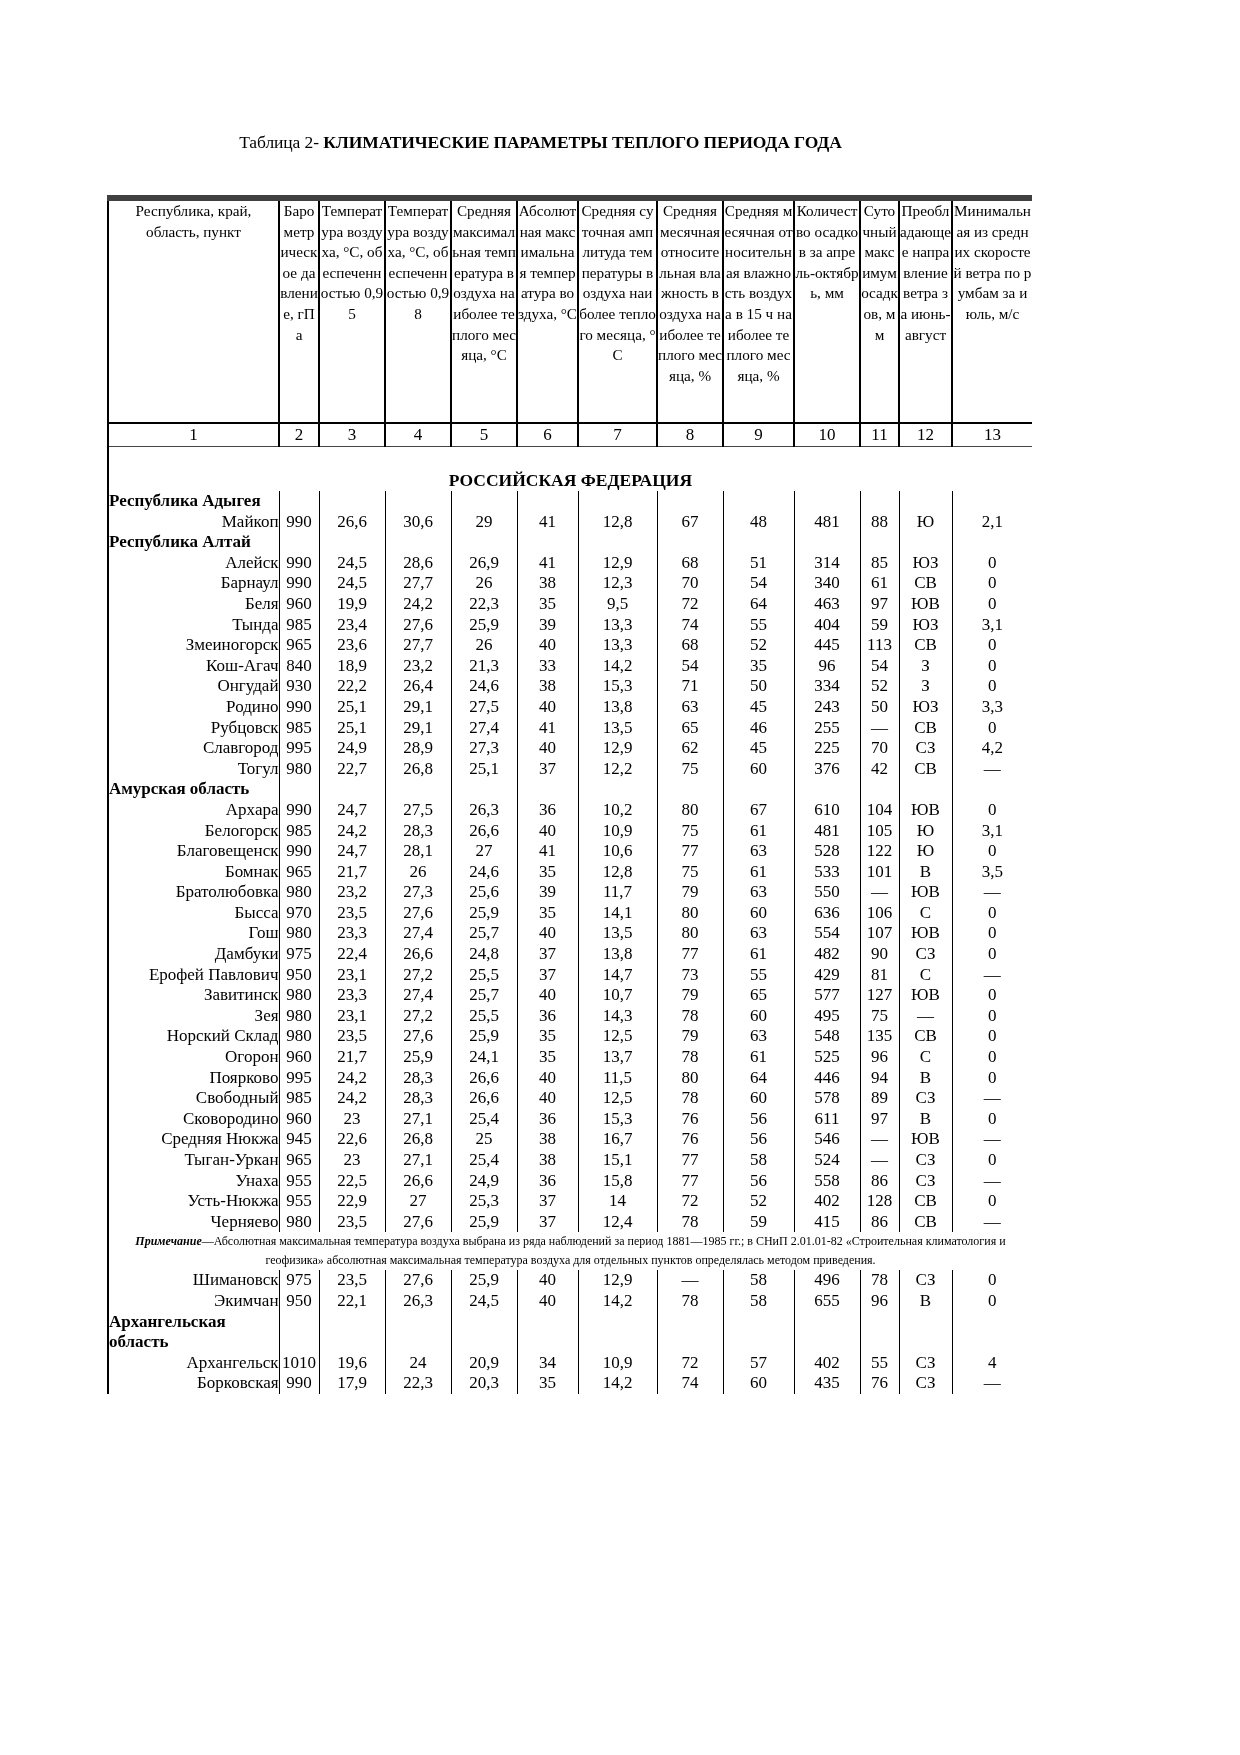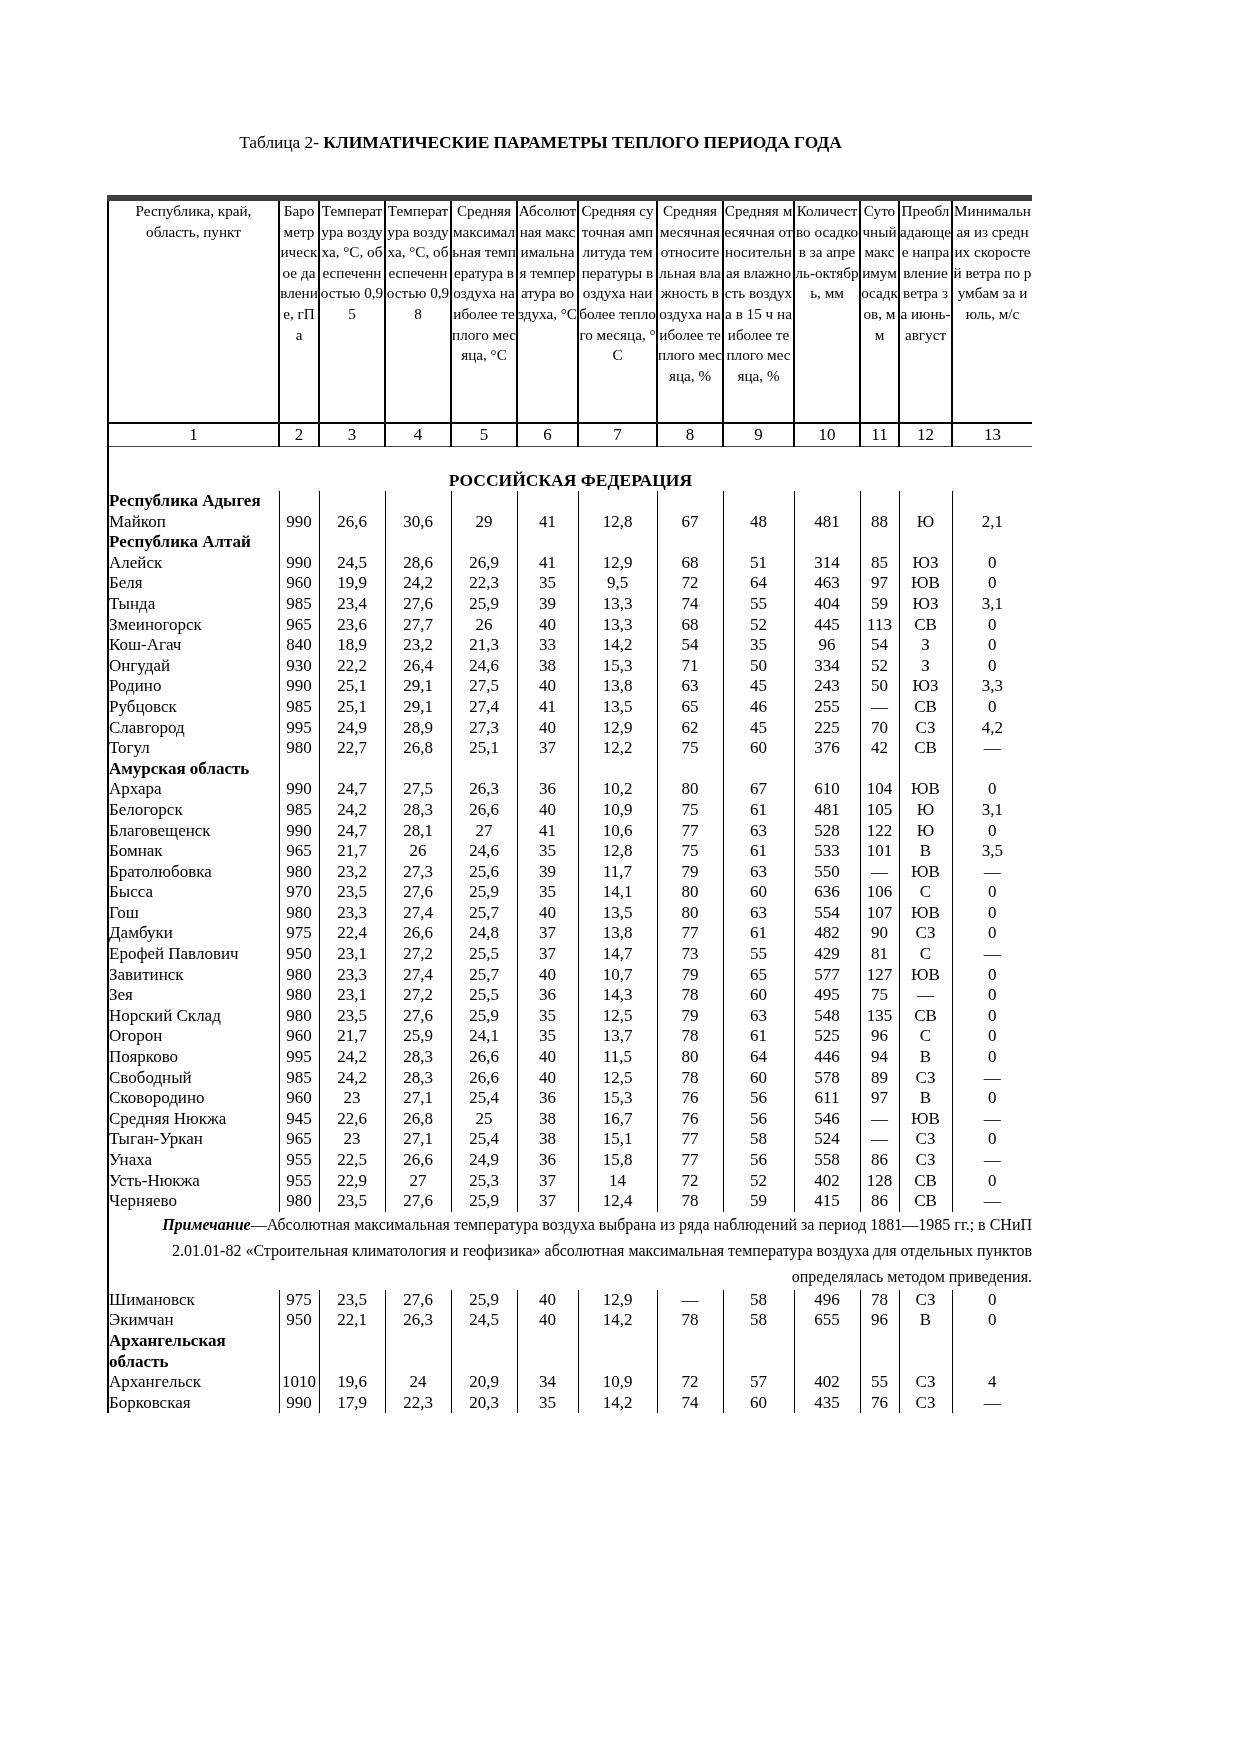--- a/index.html
+++ b/index.html
@@ -36,24 +36,24 @@
   }
   .grp td { height: 20.6px; line-height: 20.6px; border-right: 1px solid #000; margin-top: 36px; }
   .grp td:last-child { border-right: none; }
   .grp td.name { font-weight: bold; text-align: left; white-space: nowrap; }
   .grp td.wrapname { font-weight: bold; text-align: left; white-space: normal; }
   .dr td {
     height: 20.6px; line-height: 20.6px; text-align: center;
     border-right: 1px solid #000; white-space: nowrap;
   }
   .dr td:last-child { border-right: none; }
-  .dr td.name { text-align: left; }
+  .dr td.name { text-align: right; }
   .note td {
-    border-left: 2px solid #000; text-align: right;
-    font-size: 16px; line-height: 26px; padding-top: 0; white-space: normal;
+    border-left: 2px solid #000; text-align: center;
+    font-size: 12px; line-height: 19px; padding-top: 0; white-space: normal;
   }
   .note i { font-weight: bold; }
 </style>
 </head>
 <body>
 
 <div class="page-title">
   <span>Таблица 2-</span><b> КЛИМАТИЧЕСКИЕ ПАРАМЕТРЫ ТЕПЛОГО ПЕРИОДА ГОДА</b>
 </div>
 
@@ -161,20 +161,35 @@
         <td>41</td>
         <td>12,9</td>
         <td>68</td>
         <td>51</td>
         <td>314</td>
         <td>85</td>
         <td>ЮЗ</td>
         <td>0</td>
       </tr>
       <tr class="dr">
+        <td class="name">Барнаул</td>
+        <td>990</td>
+        <td>24,5</td>
+        <td>27,7</td>
+        <td>26</td>
+        <td>38</td>
+        <td>12,3</td>
+        <td>70</td>
+        <td>54</td>
+        <td>340</td>
+        <td>61</td>
+        <td>СВ</td>
+        <td>0</td>
+      </tr>
+      <tr class="dr">
         <td class="name">Беля</td>
         <td>960</td>
         <td>19,9</td>
         <td>24,2</td>
         <td>22,3</td>
         <td>35</td>
         <td>9,5</td>
         <td>72</td>
         <td>64</td>
         <td>463</td>

